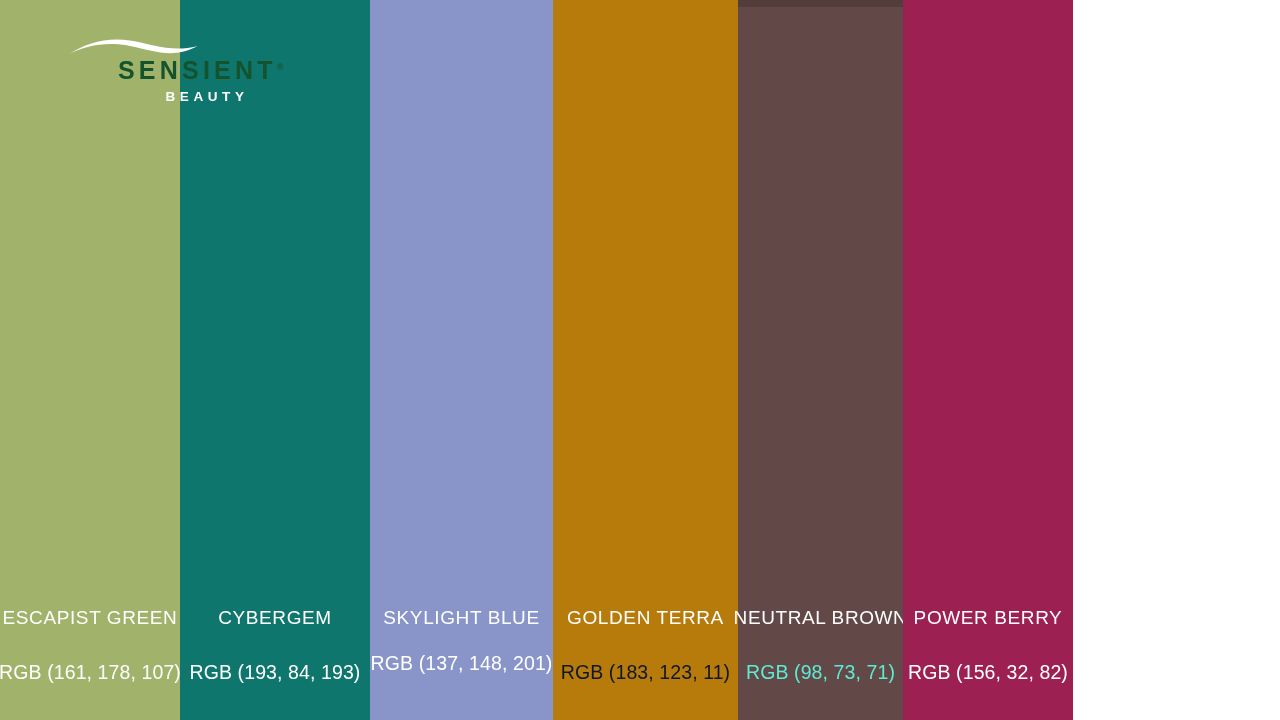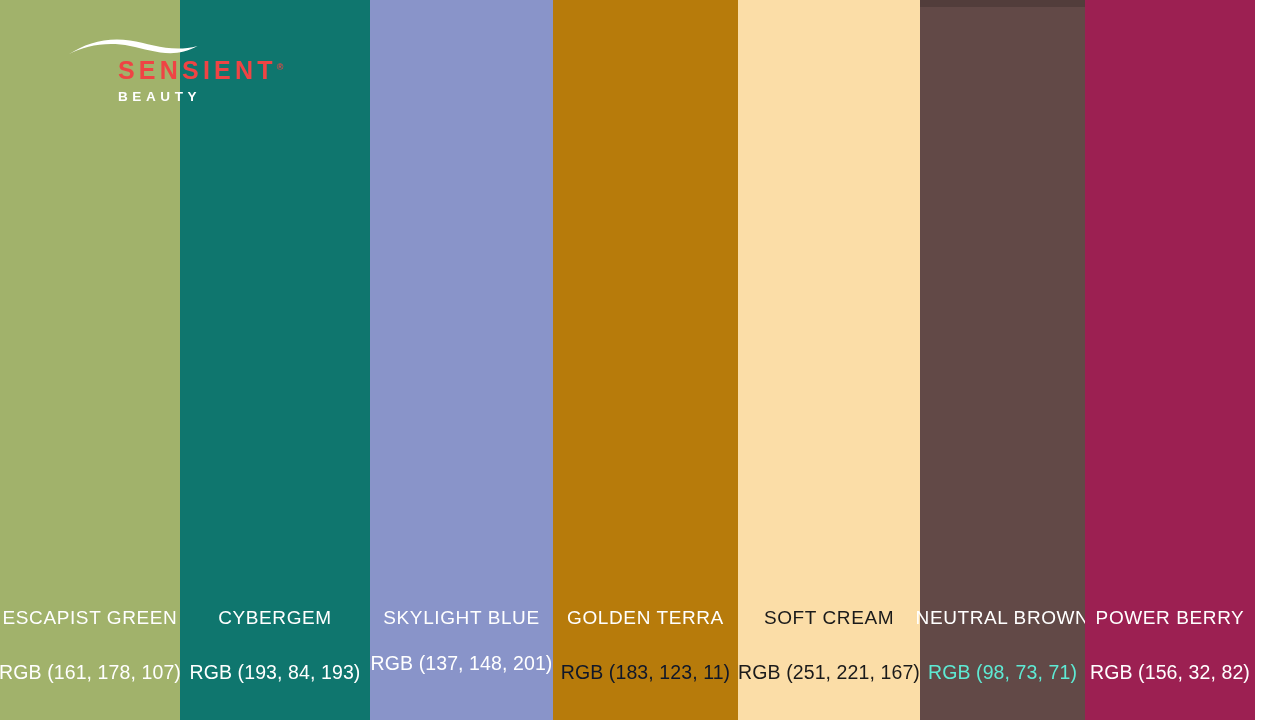--- a/index.html
+++ b/index.html
@@ -88,39 +88,39 @@
     width: 130px;
     height: 26px;
   }
 
   #logo .wordmark {
     position: absolute;
     left: 50px;
     top: 24px;
     font-size: 25px;
     font-weight: 700;
-    color: #ef4444;
+    color: #14532d;
     letter-spacing: 4.2px;
     line-height: 1;
     white-space: nowrap;
   }
 
   #logo .wordmark .reg {
     font-size: 9px;
     font-weight: 700;
     vertical-align: super;
     letter-spacing: 0;
   }
 
   #logo .subwordmark {
     position: absolute;
     left: 50px;
     top: 56px;
     width: 178px;
-    text-align: left;
+    text-align: center;
     font-size: 13.5px;
     font-weight: 700;
     color: #ffffff;
     letter-spacing: 4.6px;
     line-height: 1;
     white-space: nowrap;
   }
 </style>
 </head>
 <body>
@@ -144,26 +144,20 @@
         <div class="color-name" style="color: rgb(255, 255, 255);">SKYLIGHT BLUE</div>
         <div class="color-rgb" style="color: rgb(255, 255, 255); margin-top: 24px;">RGB (137, 148, 201)</div>
       </div>
     </div>
     <div class="swatch" style="width: 185px; background: rgb(183, 123, 11);">
       <div class="labels">
         <div class="color-name" style="color: rgb(255, 255, 255);">GOLDEN TERRA</div>
         <div class="color-rgb" style="color: #0f172a;">RGB (183, 123, 11)</div>
       </div>
     </div>
-    <div class="swatch" style="width: 182px; background: rgb(251, 221, 167);">
-      <div class="labels">
-        <div class="color-name" style="color: rgb(26, 26, 26);">SOFT CREAM</div>
-        <div class="color-rgb" style="color: rgb(26, 26, 26);">RGB (251, 221, 167)</div>
-      </div>
-    </div>
     <div class="swatch" style="width: 165px; background: rgb(98, 73, 71);">
       <div class="top-band"></div>
       <div class="labels">
         <div class="color-name" style="color: rgb(255, 255, 255);">NEUTRAL BROWN</div>
         <div class="color-rgb" style="color: #5eead4;">RGB (98, 73, 71)</div>
       </div>
     </div>
     <div class="swatch" style="width: 170px; background: rgb(156, 32, 82);">
       <div class="labels">
         <div class="color-name" style="color: rgb(255, 255, 255);">POWER BERRY</div>

